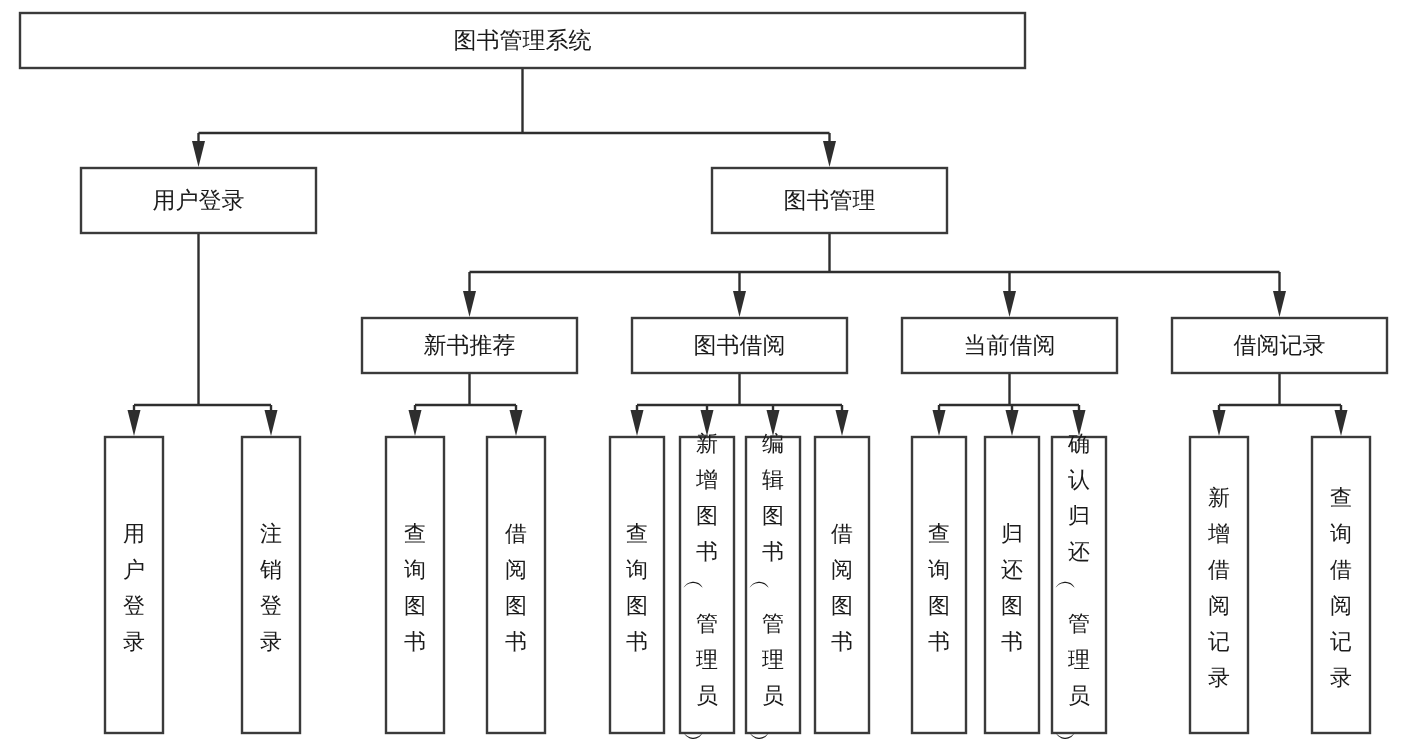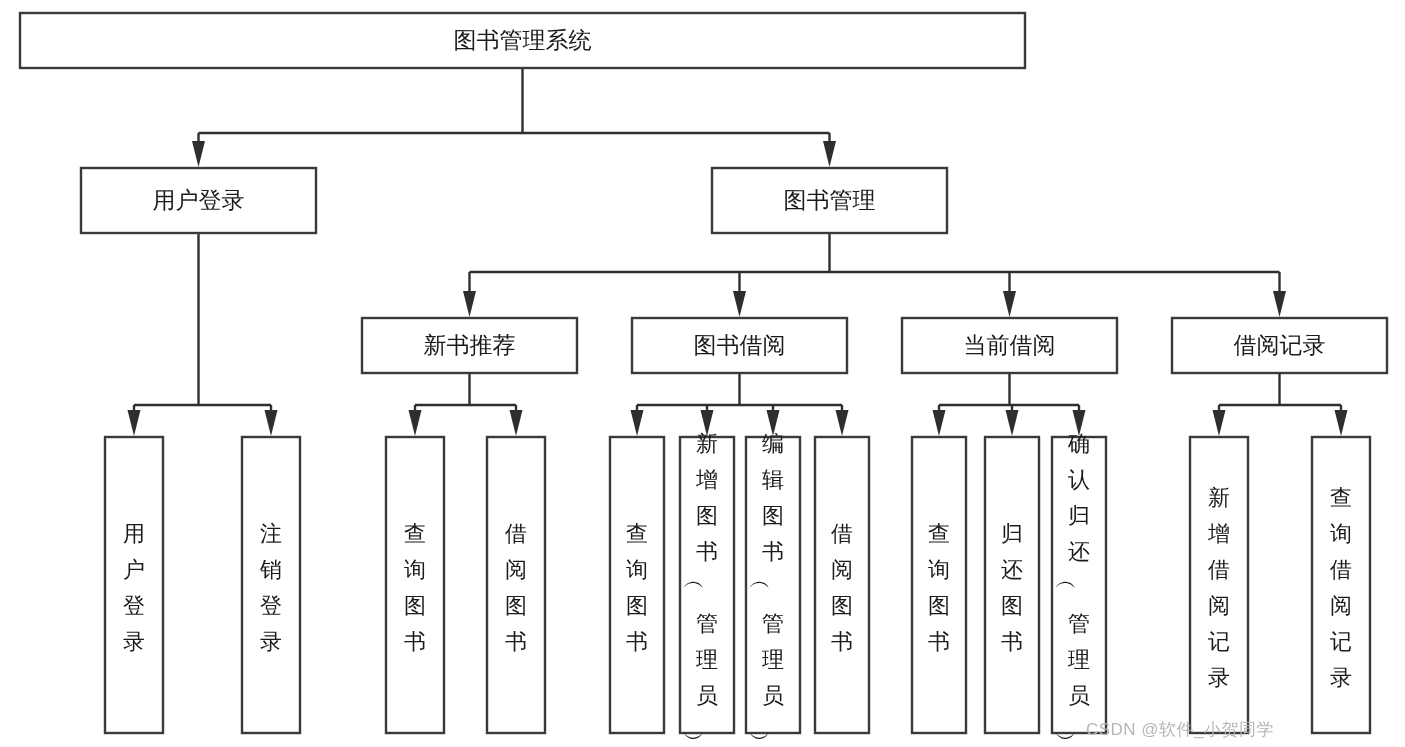--- a/index.html
+++ b/index.html
@@ -199,14 +199,13 @@
         <g>
           <rect class="node-box" x="1190" y="437" width="58" height="296"></rect>
           <text class="node-label-v" x="1219" y="505.08"><tspan x="1219" dy="0">新</tspan><tspan x="1219" dy="36">增</tspan><tspan x="1219" dy="36">借</tspan><tspan x="1219" dy="36">阅</tspan><tspan x="1219" dy="36">记</tspan><tspan x="1219" dy="36">录</tspan></text>
         </g>
         <g>
           <rect class="node-box" x="1312" y="437" width="58" height="296"></rect>
           <text class="node-label-v" x="1341" y="505.08"><tspan x="1341" dy="0">查</tspan><tspan x="1341" dy="36">询</tspan><tspan x="1341" dy="36">借</tspan><tspan x="1341" dy="36">阅</tspan><tspan x="1341" dy="36">记</tspan><tspan x="1341" dy="36">录</tspan></text>
         </g>
       </g>
   </svg>
-  <div class="watermark">CSDN @软件_小贺同学</div>
 </div>
 
 </body></html>

